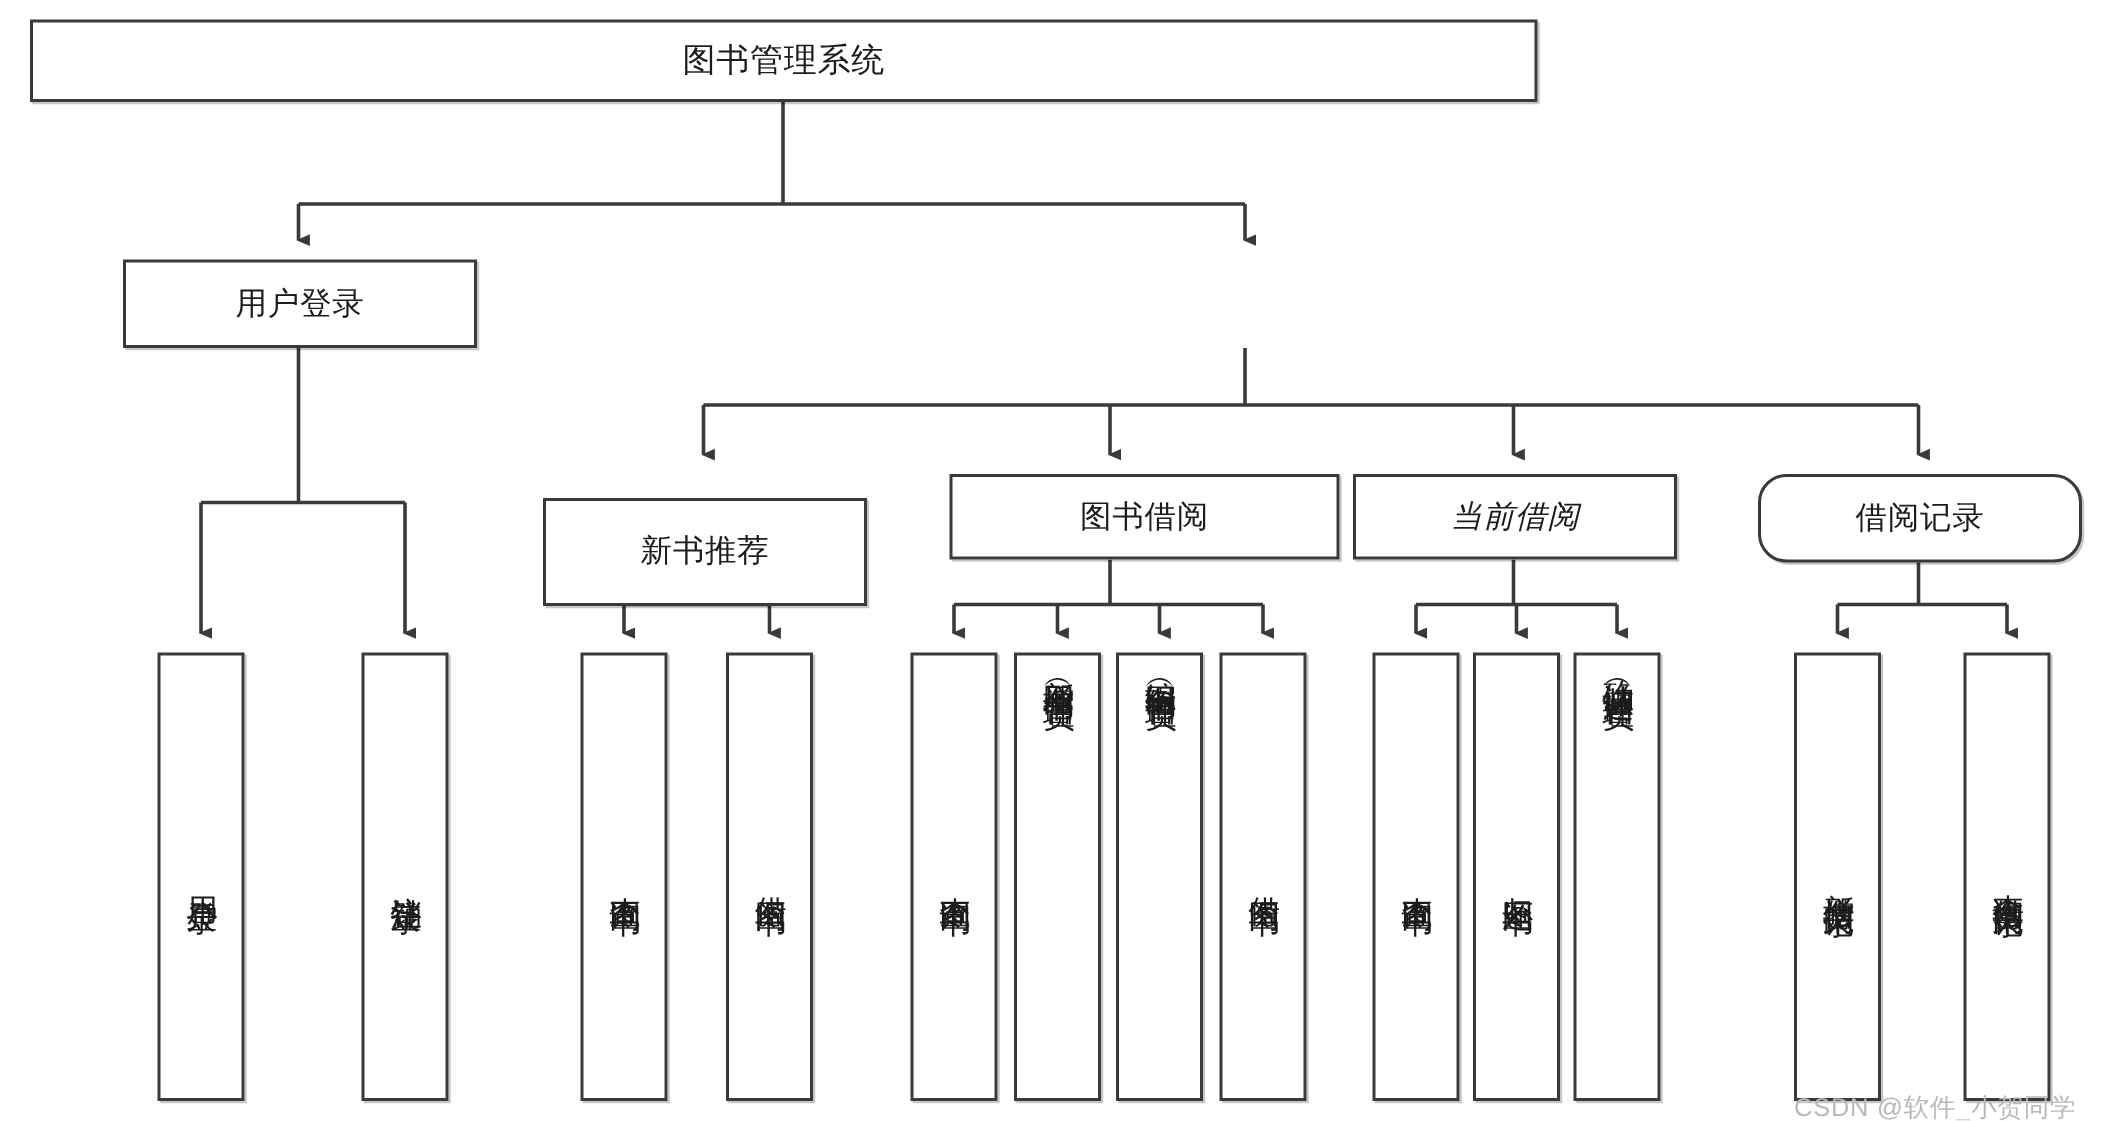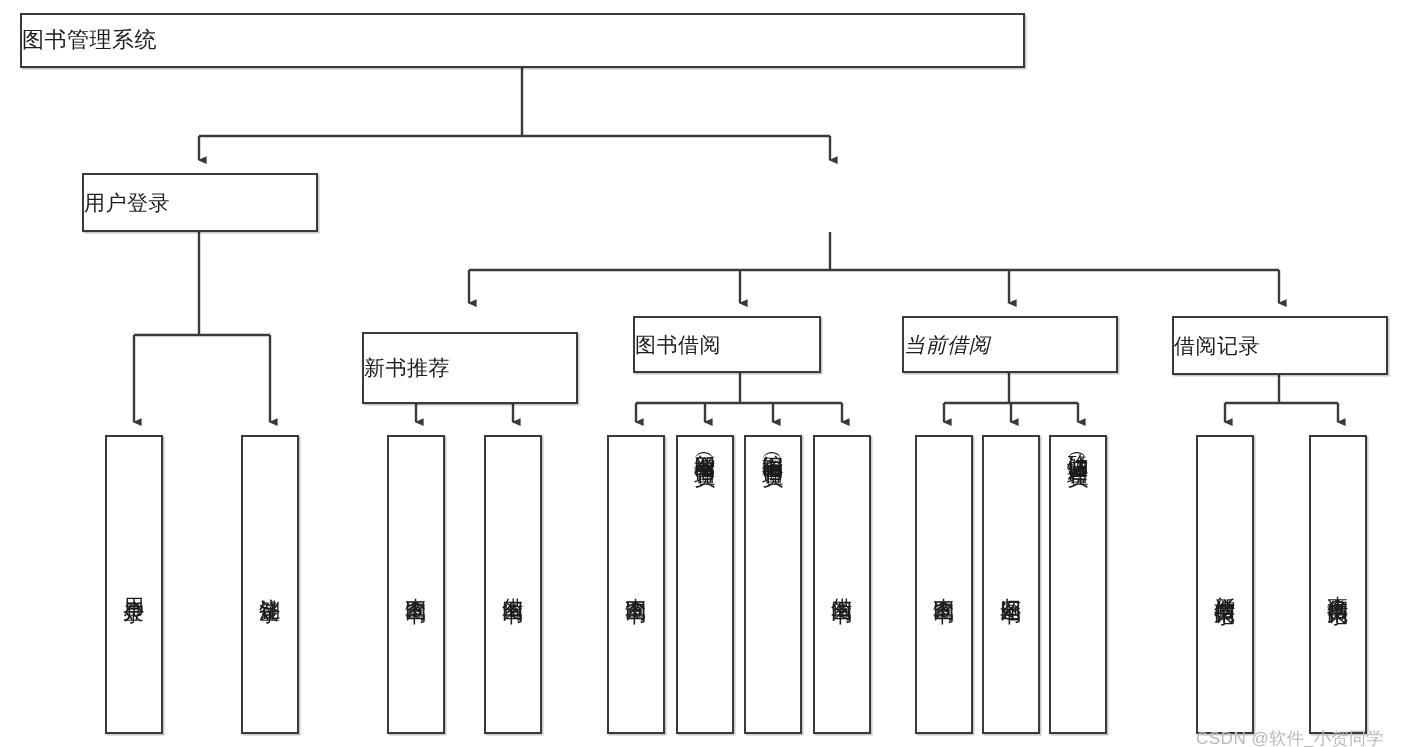--- a/index.html
+++ b/index.html
@@ -26,21 +26,21 @@
     height: 747px;
     pointer-events: none;
   }
   .node {
     position: absolute;
     box-sizing: border-box;
     border: 2px solid #3a3a3a;
     background: #ffffff;
     display: flex;
     align-items: center;
-    justify-content: flex-start;
+    justify-content: center;
     box-shadow: 1.5px 1.5px 0 0 rgba(0,0,0,0.22);
   }
   .node .label {
     color: #1c1c1c;
     font-size: 21px;
     line-height: 1.2;
     letter-spacing: 0.5px;
     white-space: nowrap;
   }
   .node.root .label { font-size: 22px; }
@@ -132,27 +132,27 @@
     <span class="label">图书管理系统</span>
   </div>
 
   <div class="node level2" style="left:82px; top:173px; width:236px; height:59px;">
     <span class="label">用户登录</span>
   </div>
 
   <div class="node level2" style="left:362px; top:332px; width:216px; height:72px;">
     <span class="label">新书推荐</span>
   </div>
-  <div class="node level2" style="left:633px; top:316px; width:188px; height:57px;">
+  <div class="node level2" style="left:633px; top:316px; width:260px; height:57px;">
     <span class="label">图书借阅</span>
   </div>
   <div class="node level2" style="left:902px; top:316px; width:216px; height:57px;font-style:italic;">
     <span class="label">当前借阅</span>
   </div>
-  <div class="node level2" style="left:1172px; top:316px; width:216px; height:59px;">
+  <div class="node level2" style="left:1172px; top:316px; width:216px; height:59px;border-radius:19px;">
     <span class="label">借阅记录</span>
   </div>
 
   <div class="node leaf centered" style="left:105px; top:435px; width:58px; height:299px;">
     <span class="label">用户登录</span>
   </div>
   <div class="node leaf centered" style="left:241px; top:435px; width:58px; height:299px;">
     <span class="label">注销登录</span>
   </div>
 

